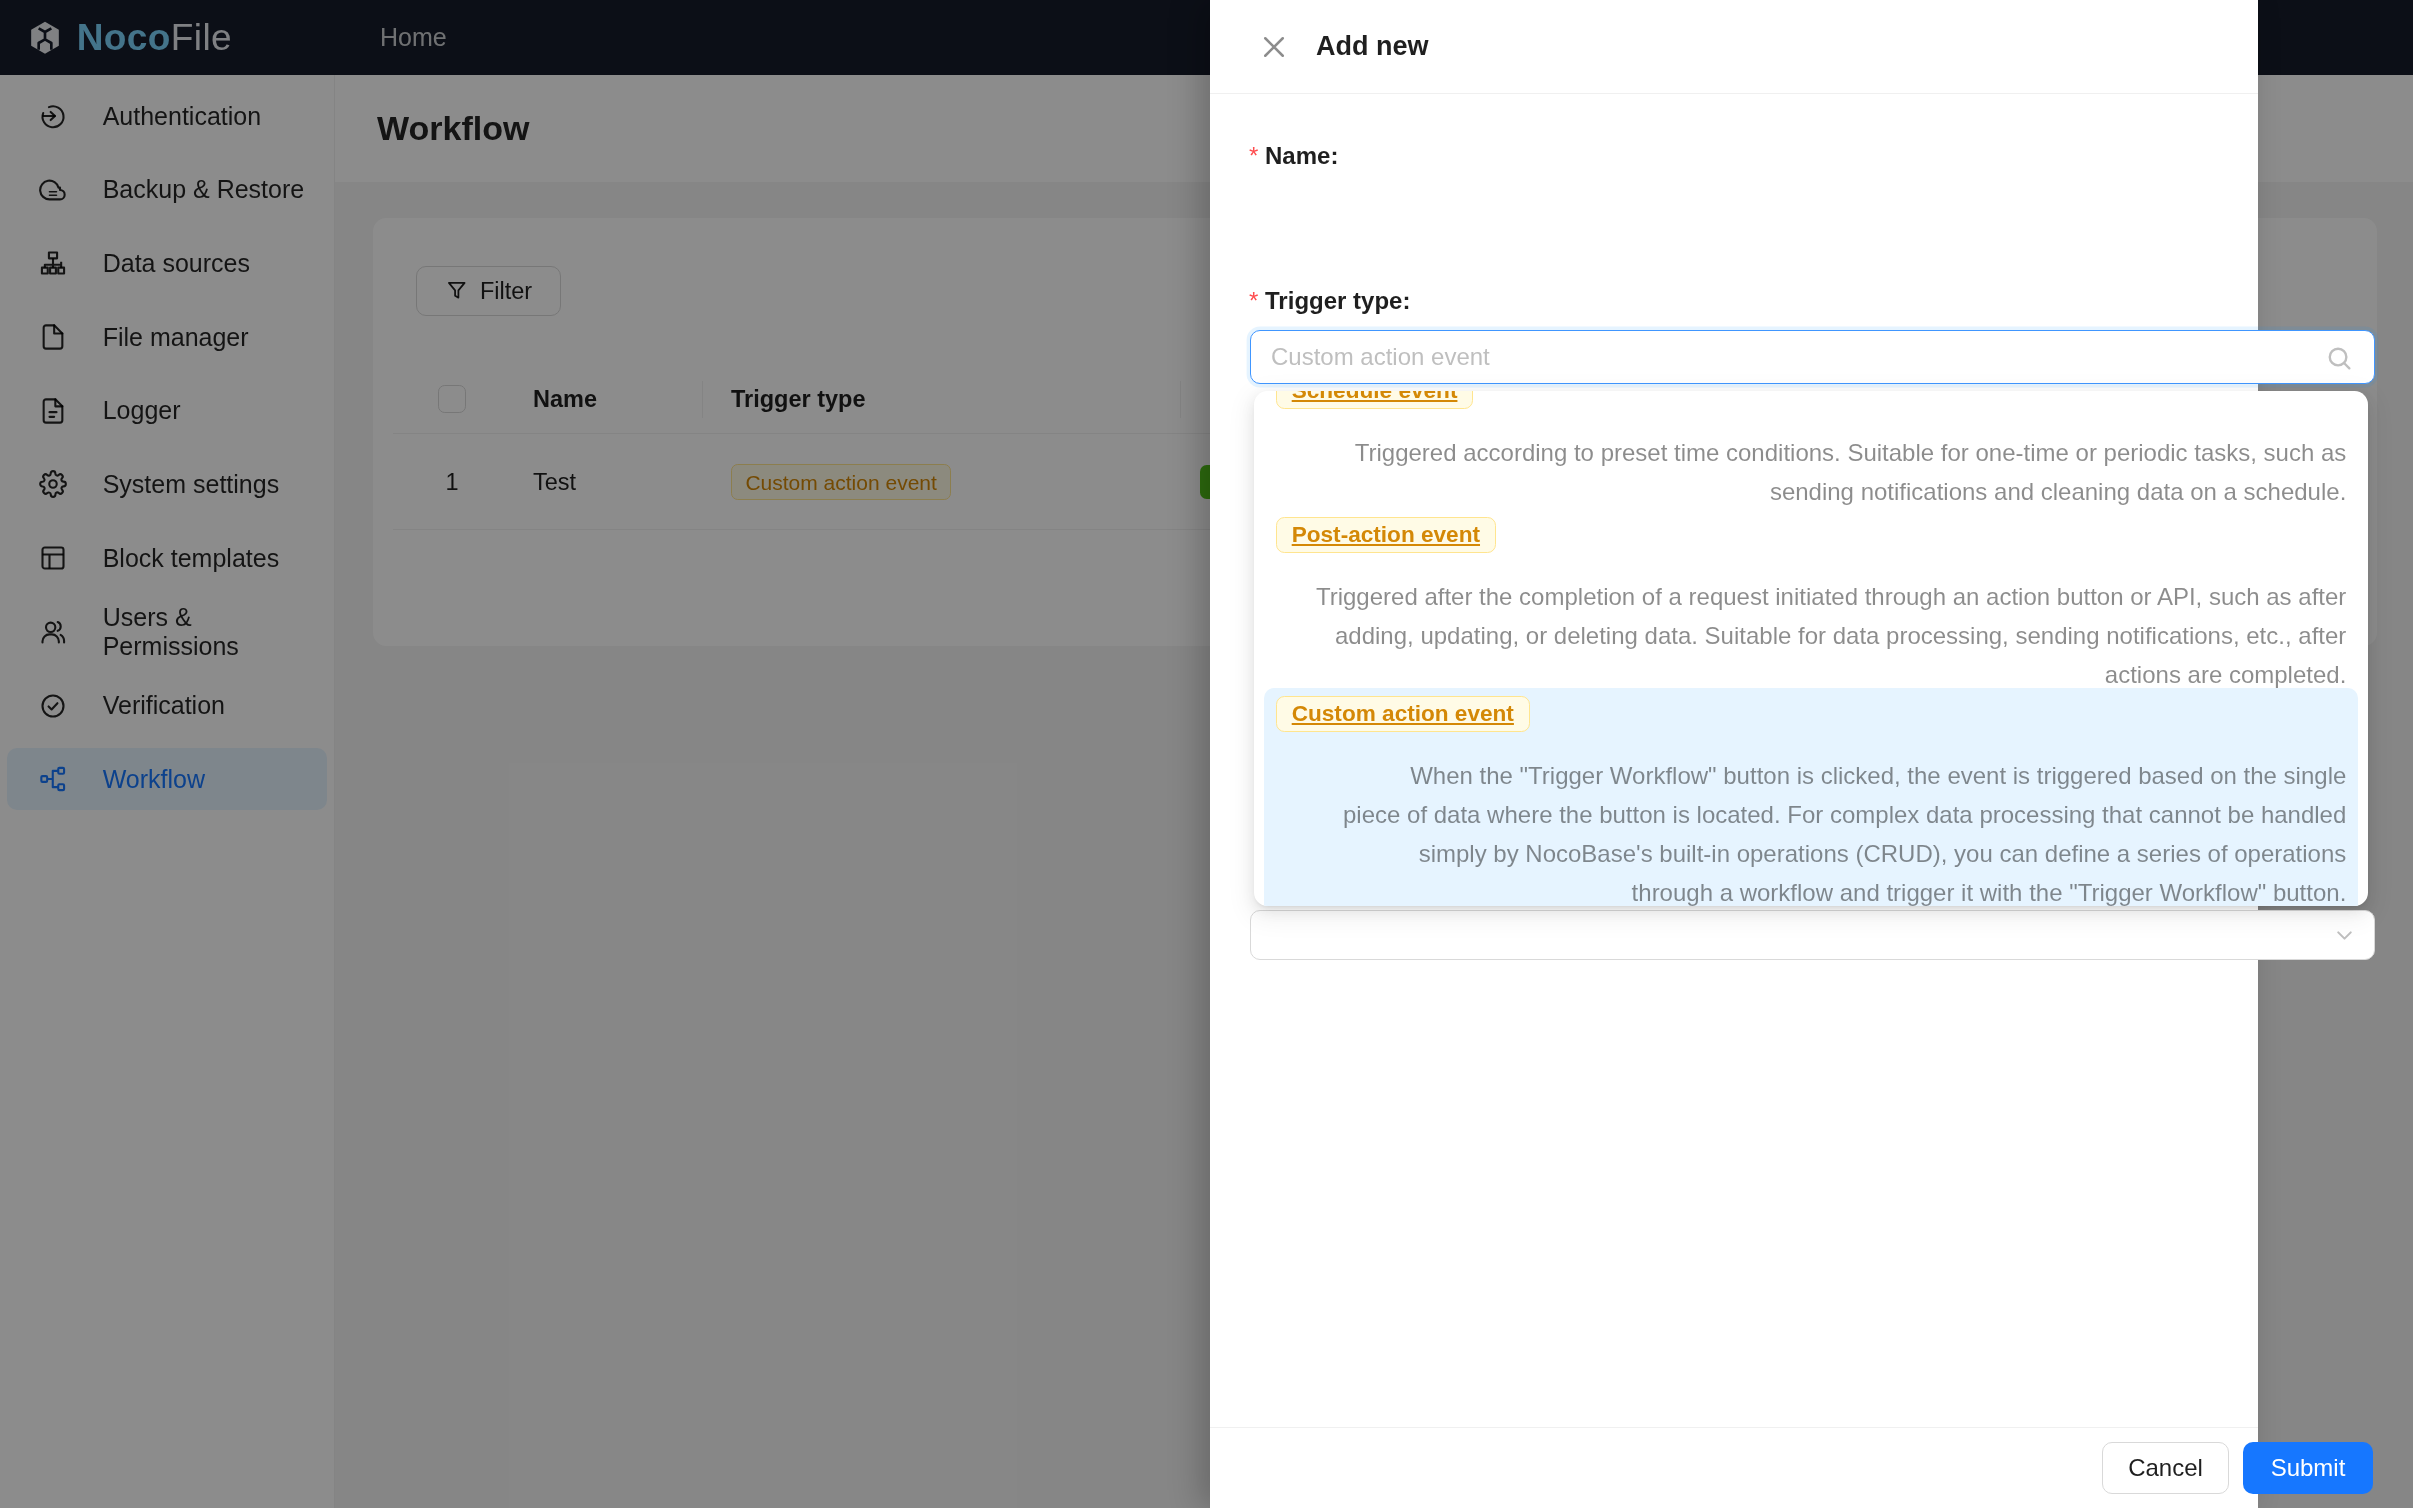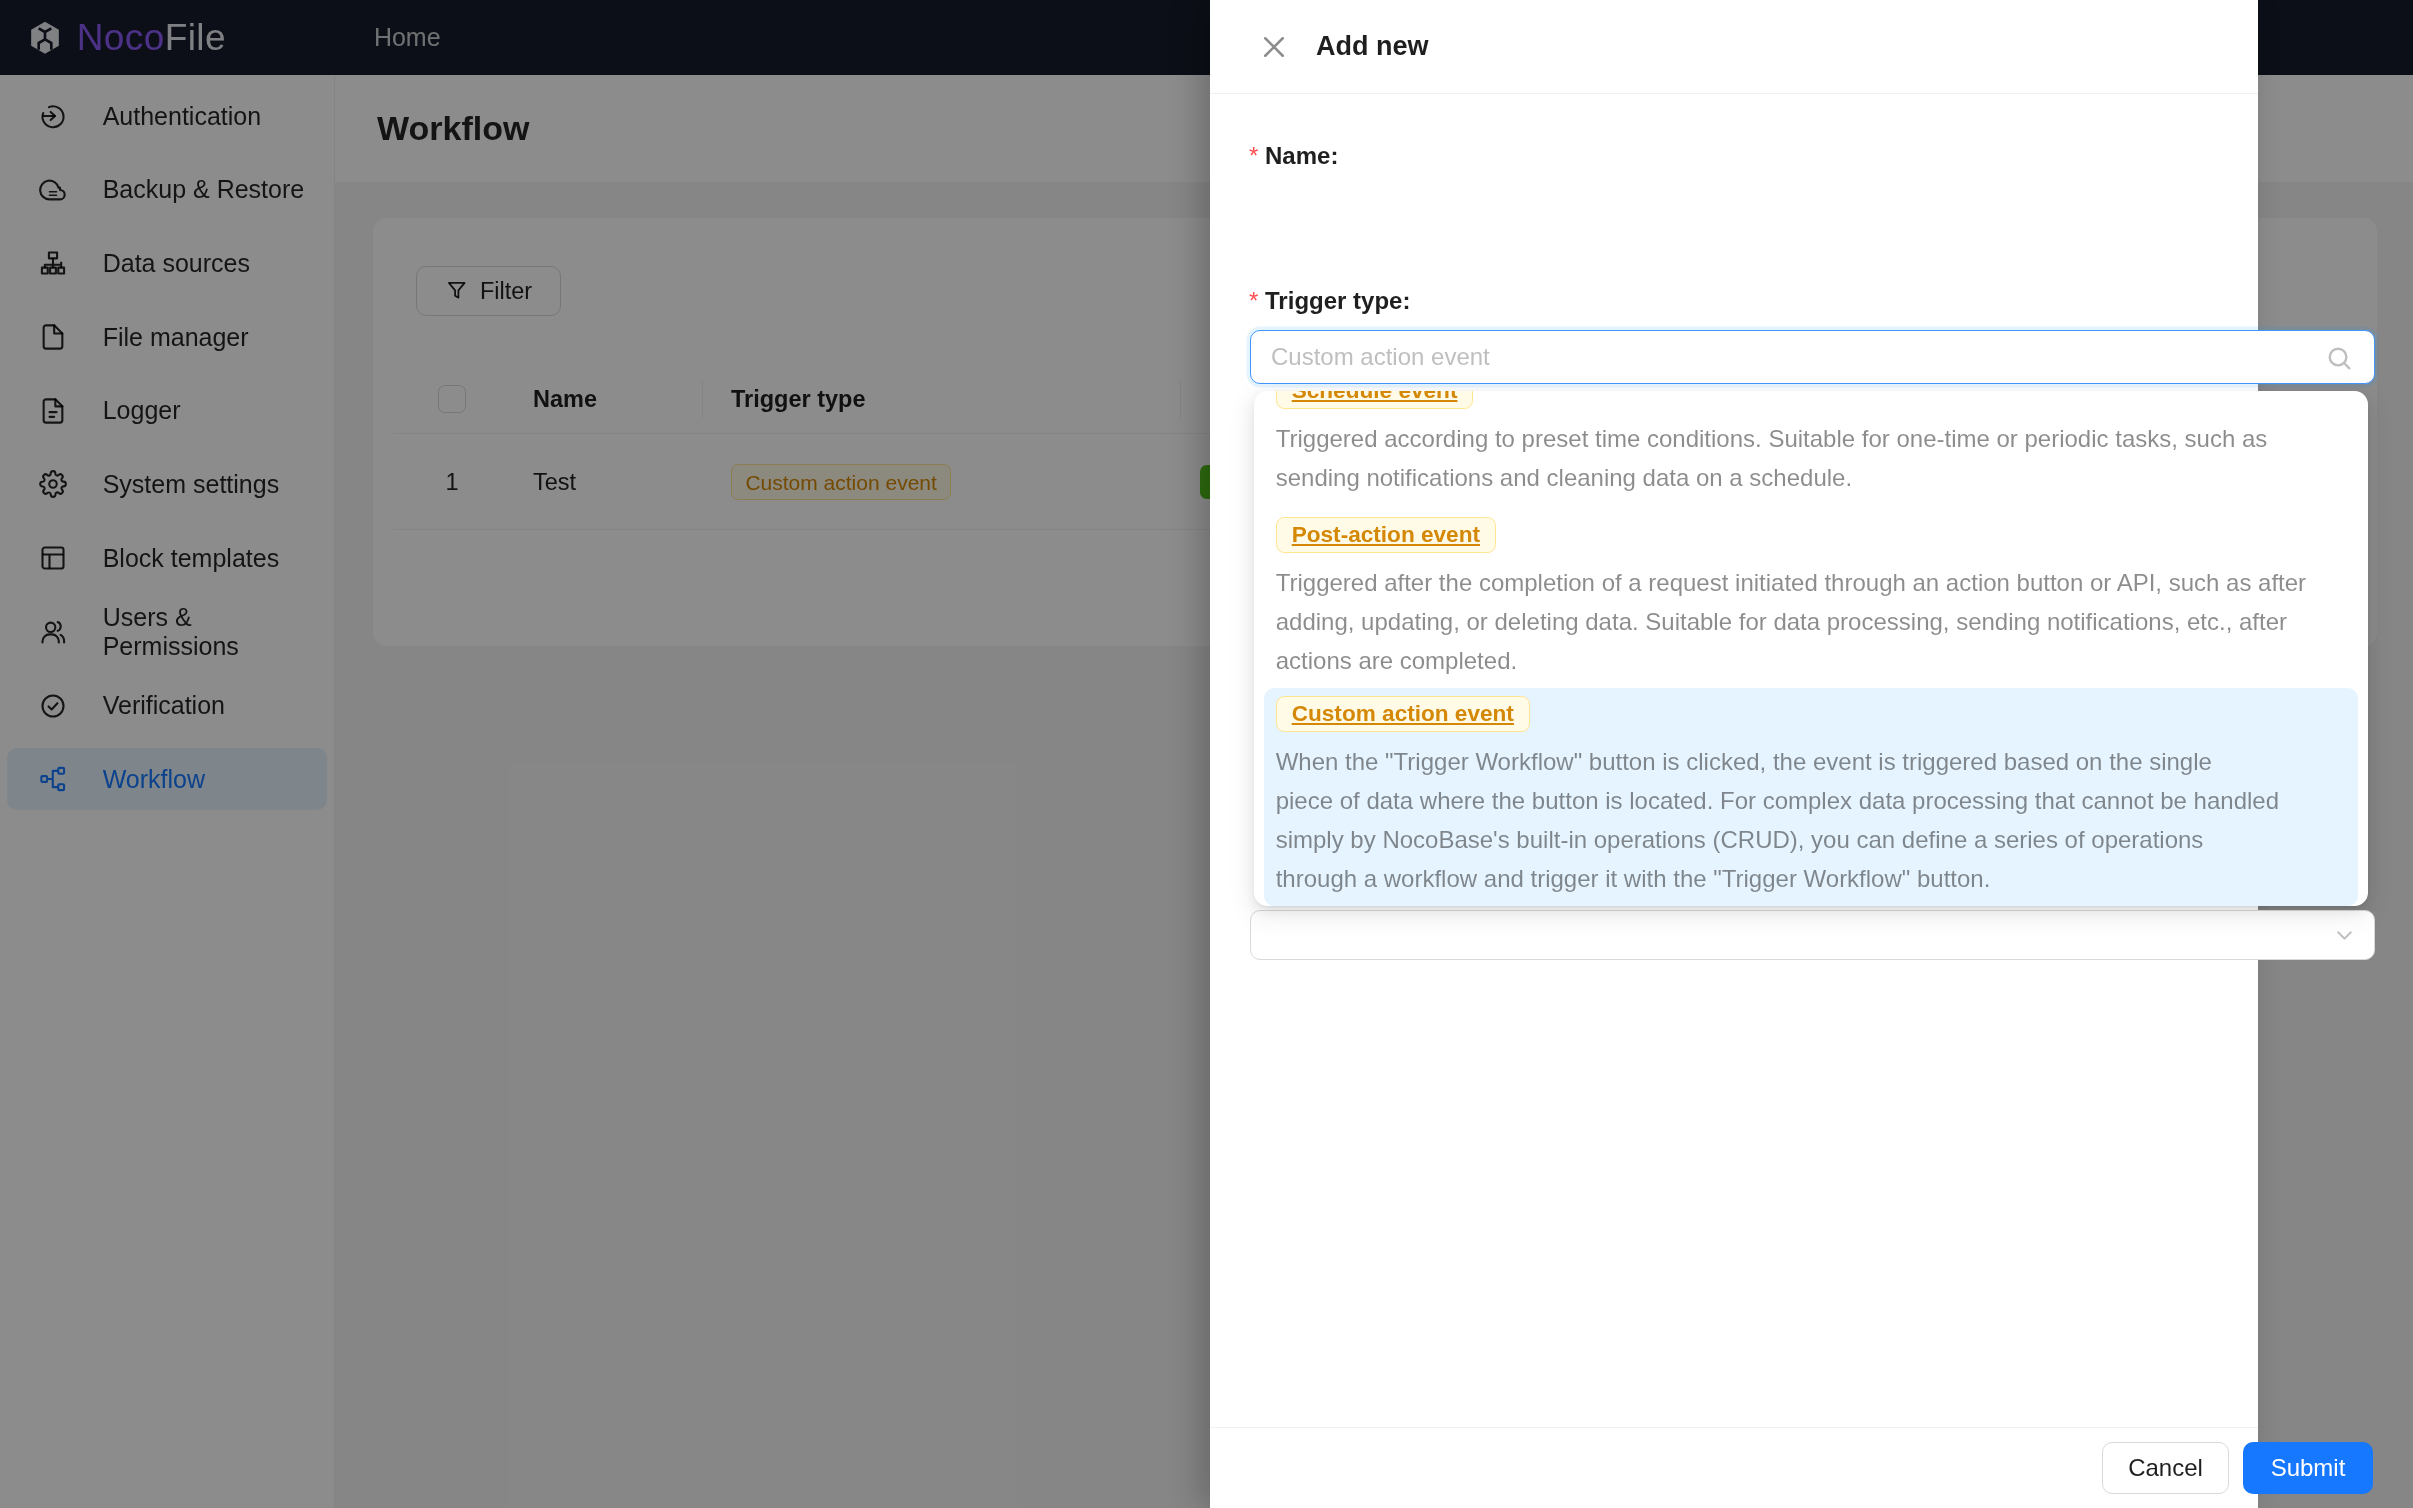--- a/index.html
+++ b/index.html
@@ -13,21 +13,21 @@
   .stage { position: absolute; inset: 0; width: 2413px; height: 1508px; }
 
   
   .topbar {
     position: absolute; left: 0; top: 0; width: 2413px; height: 75px;
     background: #161d2a; display: flex; align-items: center;
   }
   .logo { display: flex; align-items: center; margin-left: 25px; gap: 11.7px; }
   .logo-mark { width: 40px; height: 40px; }
   .logo-text { font-size: 37px; letter-spacing: 0.4px; }
-  .logo-noco { color: #8b5cf6; font-weight: 400; }
+  .logo-noco { color: #7dd3fc; font-weight: 700; }
   .logo-base { color: #e8eaef; font-weight: 300; }
   .nav-home {
     margin-left: 126px; font-size: 25px; color: rgba(255,255,255,0.78);
     height: 75px; display: flex; align-items: center; padding: 0 22px; cursor: pointer;
   }
 
   
   .sidebar {
     position: absolute; left: 0; top: 75px; width: 335px; height: 1433px;
     background: #ffffff; border-right: 0.8px solid #f0f0f0; padding-top: 10px;
@@ -112,22 +112,22 @@
     position: absolute; left: 44px; top: 391px; width: 1114px; height: 515px;
     background: #fff; border-radius: 13.4px; overflow: hidden; z-index: 3;
     box-shadow: 0 5px 13.4px rgba(0,0,0,0.08), 0 2.5px 5px -3.4px rgba(0,0,0,0.12), 0 7.5px 23.5px 6.7px rgba(0,0,0,0.05);
   }
   .opt { position: absolute; left: 10px; right: 10px; padding: 8.4px 11.7px; border-radius: 10px; cursor: pointer; }
   .opt .badge {
     display: inline-block; font-size: 22.6px; font-weight: 600; line-height: 28.5px;
     color: #d48806; background: #fffbe6; border: 1.7px solid #ffe58f; border-radius: 8.4px; padding: 2.5px 15px; text-decoration: underline;
   }
   .opt .desc {
-    margin-top: 10px; font-size: 24px; line-height: 39px;
-    color: rgba(0,0,0,0.45); white-space: pre-line;
+    margin-top: 24px; font-size: 24px; line-height: 39px;
+    color: rgba(0,0,0,0.45); white-space: pre-line; text-align: right;
   }
   .opt1 { top: -26px; }
   .opt2 { top: 118px; }
   .opt3 { top: 297px; background: #e6f4ff; }
 
   .select2 {
     position: absolute; left: 40px; top: 910px; width: 1125px; height: 50px;
     border: 0.8px solid #d9d9d9; border-radius: 10px; background: #fff; z-index: 1; cursor: pointer;
   }
   .select2 .chev { position: absolute; right: 17px; top: 11.7px; width: 25px; height: 25px; color: #bfbfbf; }

